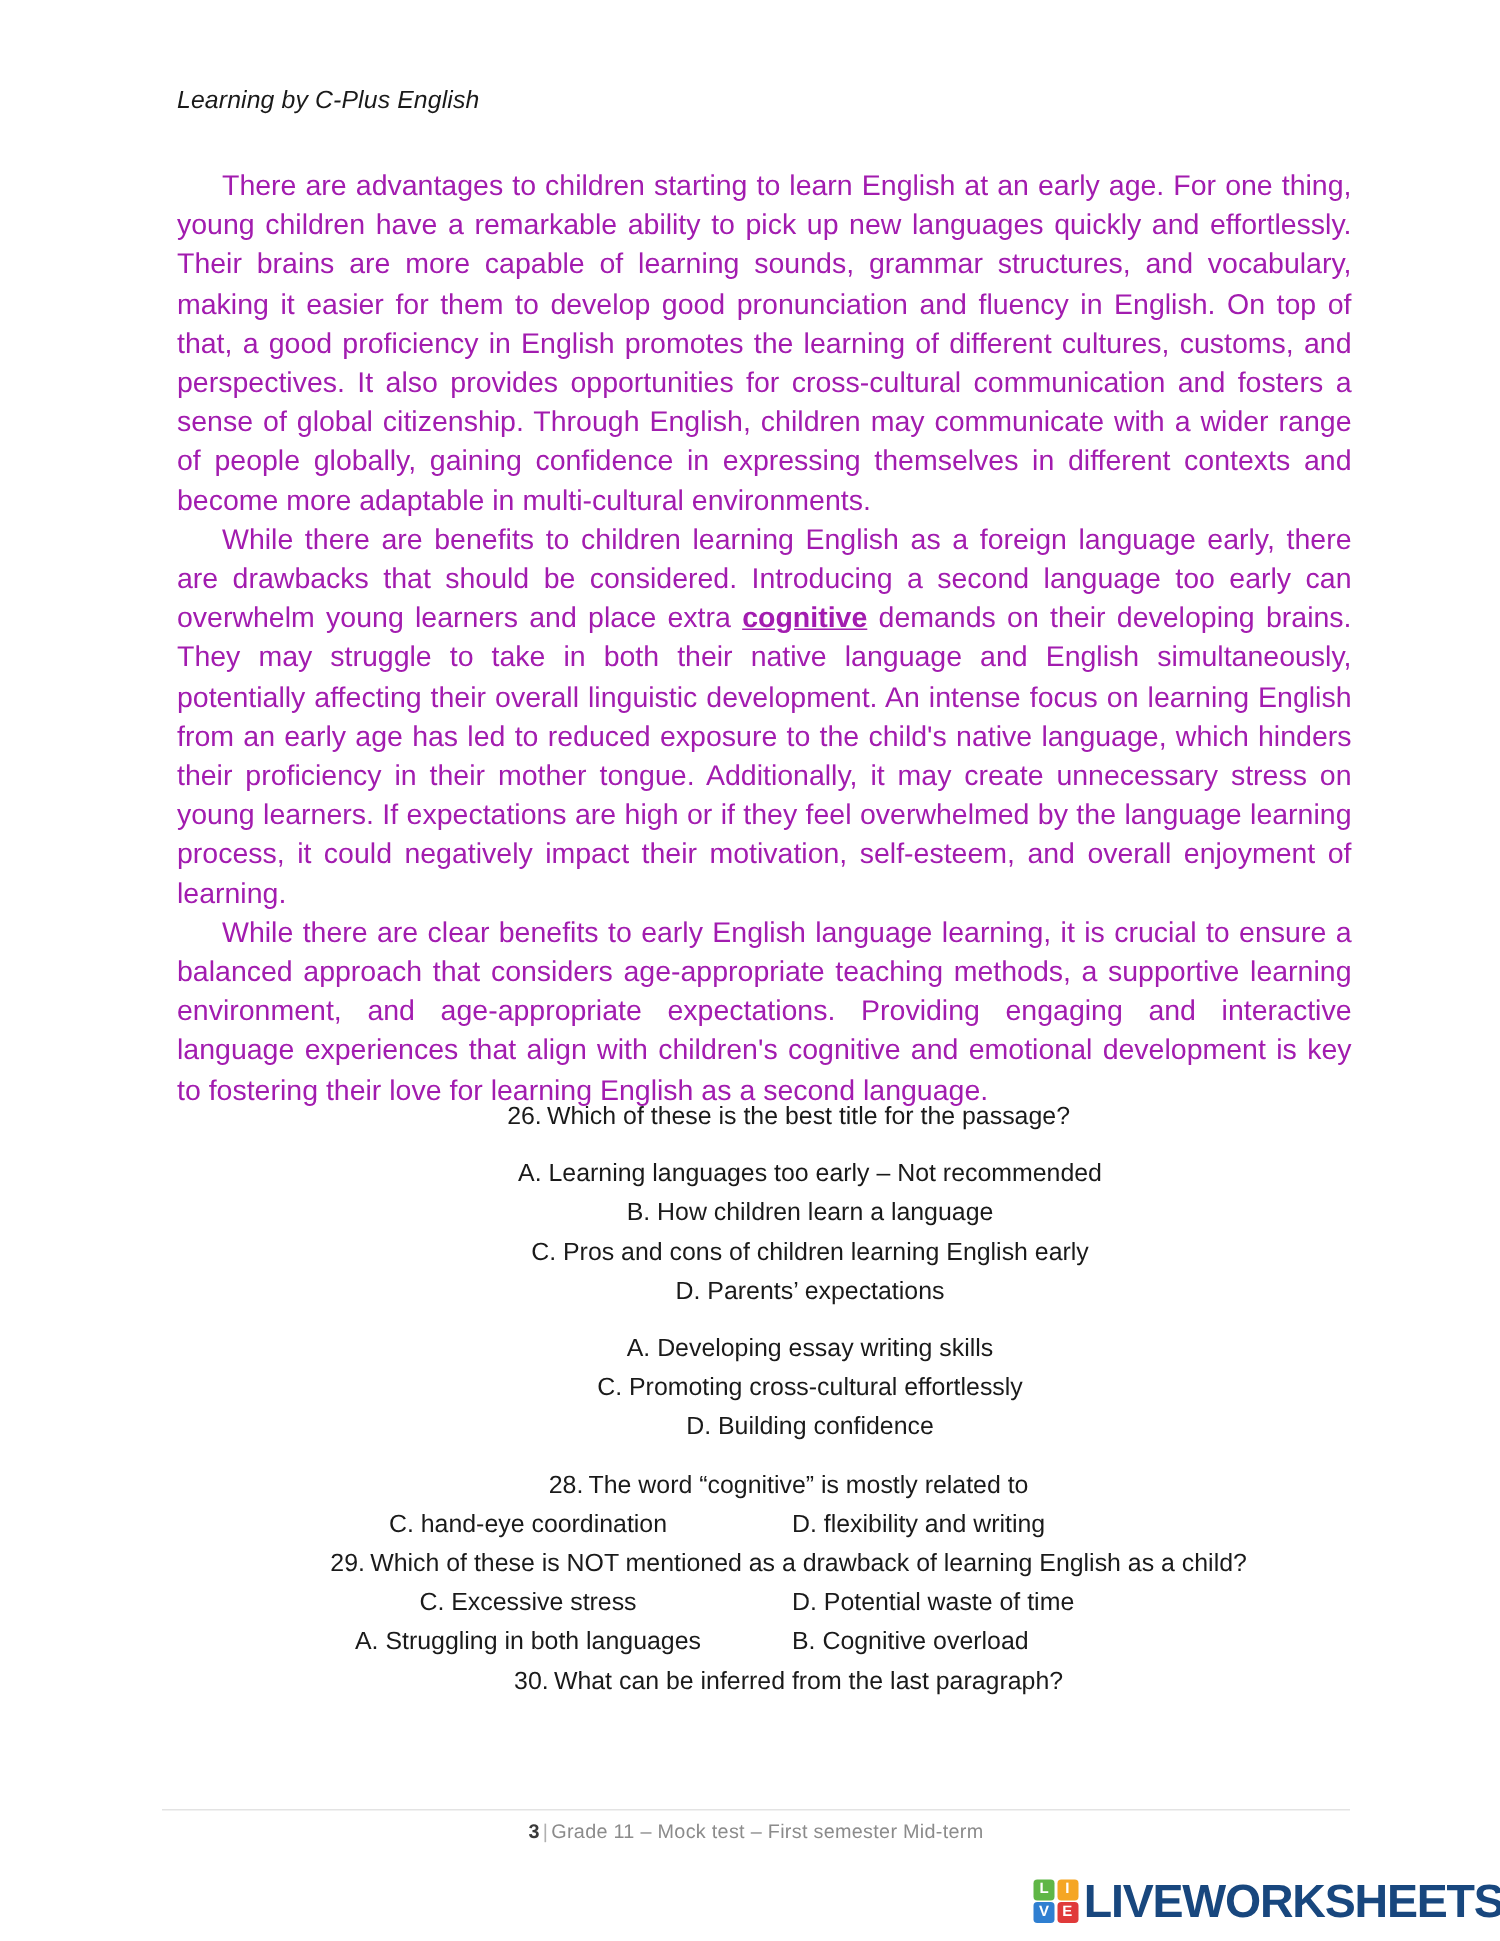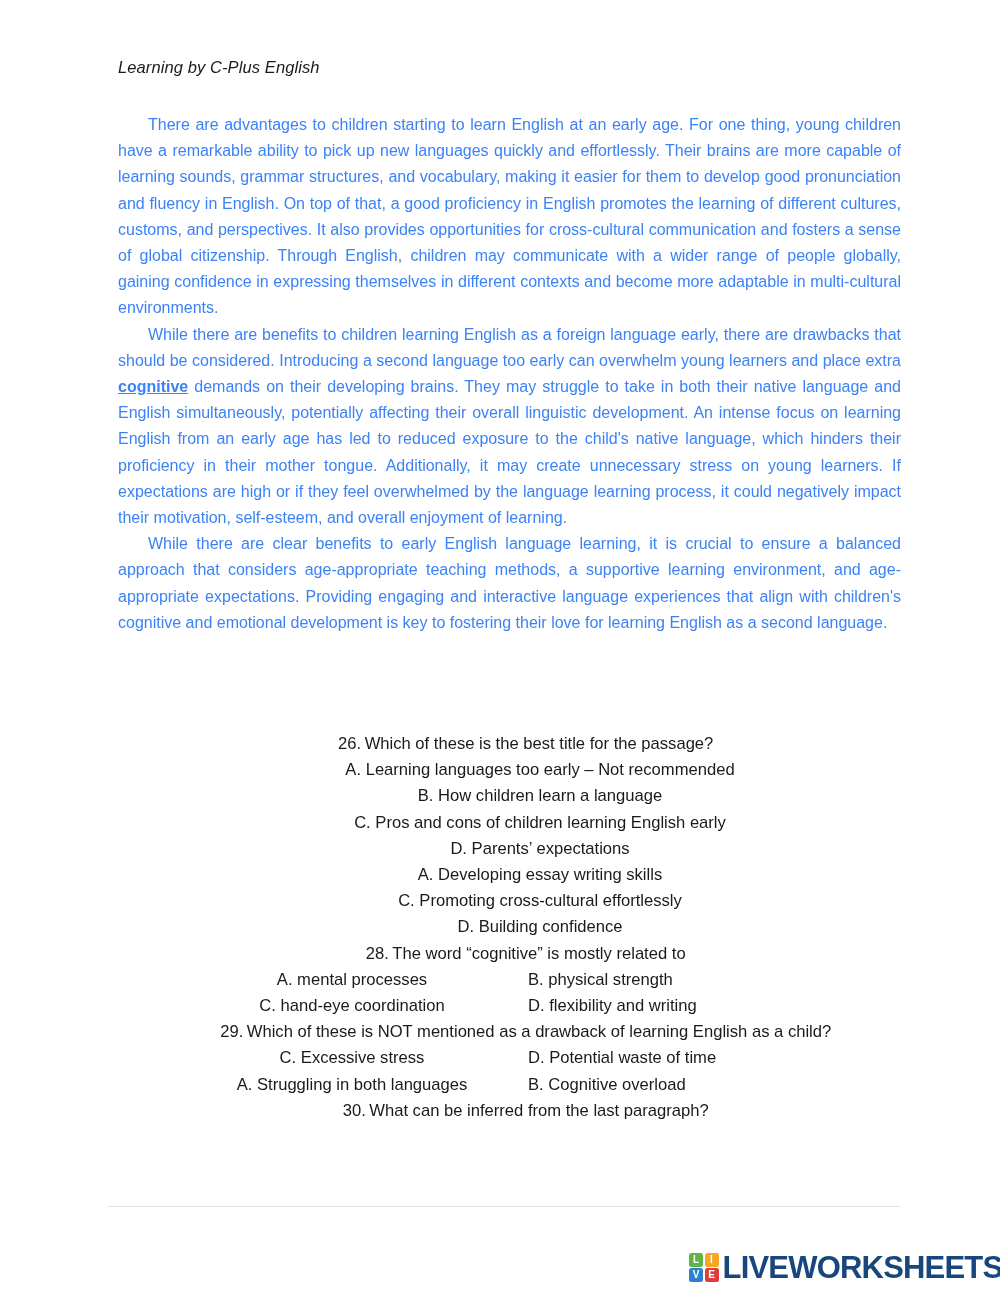--- a/index.html
+++ b/index.html
@@ -33,24 +33,24 @@
   .body-area {
     position: absolute;
     left: 118px;
     top: 112px;
     width: 783px;
   }
   p.para {
     margin: 0 0 0 0;
     text-align: justify;
     text-justify: inter-word;
-    font-size: 16px;
+    font-size: 19px;
     line-height: 26.2px;
     text-indent: 30px;
-    color: #3b82f6;
+    color: #a21caf;
     hyphens: none;
   }
   p.para + p.para {
     margin-top: 0px;
   }
   .kw {
     font-weight: bold;
     text-decoration: underline;
   }
   .questions {
@@ -67,21 +67,21 @@
     font-size: 16.6px;
     line-height: 26.2px;
     color: #1a1a1a;
     white-space: nowrap;
   }
   .q-num {
     display: inline-block;
     width: 30px;
   }
   .opt-list {
-    margin: 0;
+    margin: 12px;
     padding: 0;
     list-style: none;
   }
   .opt {
     font-size: 16.6px;
     line-height: 26.2px;
     color: #1a1a1a;
     padding-left: 32px;
     white-space: nowrap;
   }
@@ -197,24 +197,20 @@
         <li class="opt">C. Promoting cross-cultural effortlessly</li>
         <li class="opt">D. Building confidence</li>
       </ul>
     </div>
 
     <div class="q-block">
       <div class="q-line">
         <span class="q-num">28.</span><span>The word “cognitive” is mostly related to</span>
       </div>
       <div class="opt-row">
-        <span class="opt-col-a">A. mental processes</span>
-        <span class="opt-col-b">B. physical strength</span>
-      </div>
-      <div class="opt-row">
         <span class="opt-col-a">C. hand-eye coordination</span>
         <span class="opt-col-b">D. flexibility and writing</span>
       </div>
     </div>
 
     <div class="q-block">
       <div class="q-line">
         <span class="q-num">29.</span><span>Which of these is NOT mentioned as a drawback of learning English as a child?</span>
       </div>
       <div class="opt-row">
@@ -230,20 +226,23 @@
     <div class="q-block">
       <div class="q-line">
         <span class="q-num">30.</span><span>What can be inferred from the last paragraph?</span>
       </div>
     </div>
 
   </div>
 
   <div class="footer-rule"></div>
 
+  <div class="footer-text">
+    <span class="footer-page">3</span><span class="footer-sep">|</span><span>Grade 11  – Mock test – First semester Mid-term</span>
+  </div>
 
   <div class="lw-logo">
     <div class="lw-mark">
       <span class="lw-cell" style="background: rgb(95, 182, 70);">L</span>
       <span class="lw-cell" style="background: rgb(245, 166, 35);">I</span>
       <span class="lw-cell" style="background: rgb(47, 127, 209);">V</span>
       <span class="lw-cell" style="background: rgb(224, 58, 58);">E</span>
     </div>
     <span class="lw-word" style="color: rgb(24, 71, 126);">LIVEWORKSHEETS</span>
   </div>

